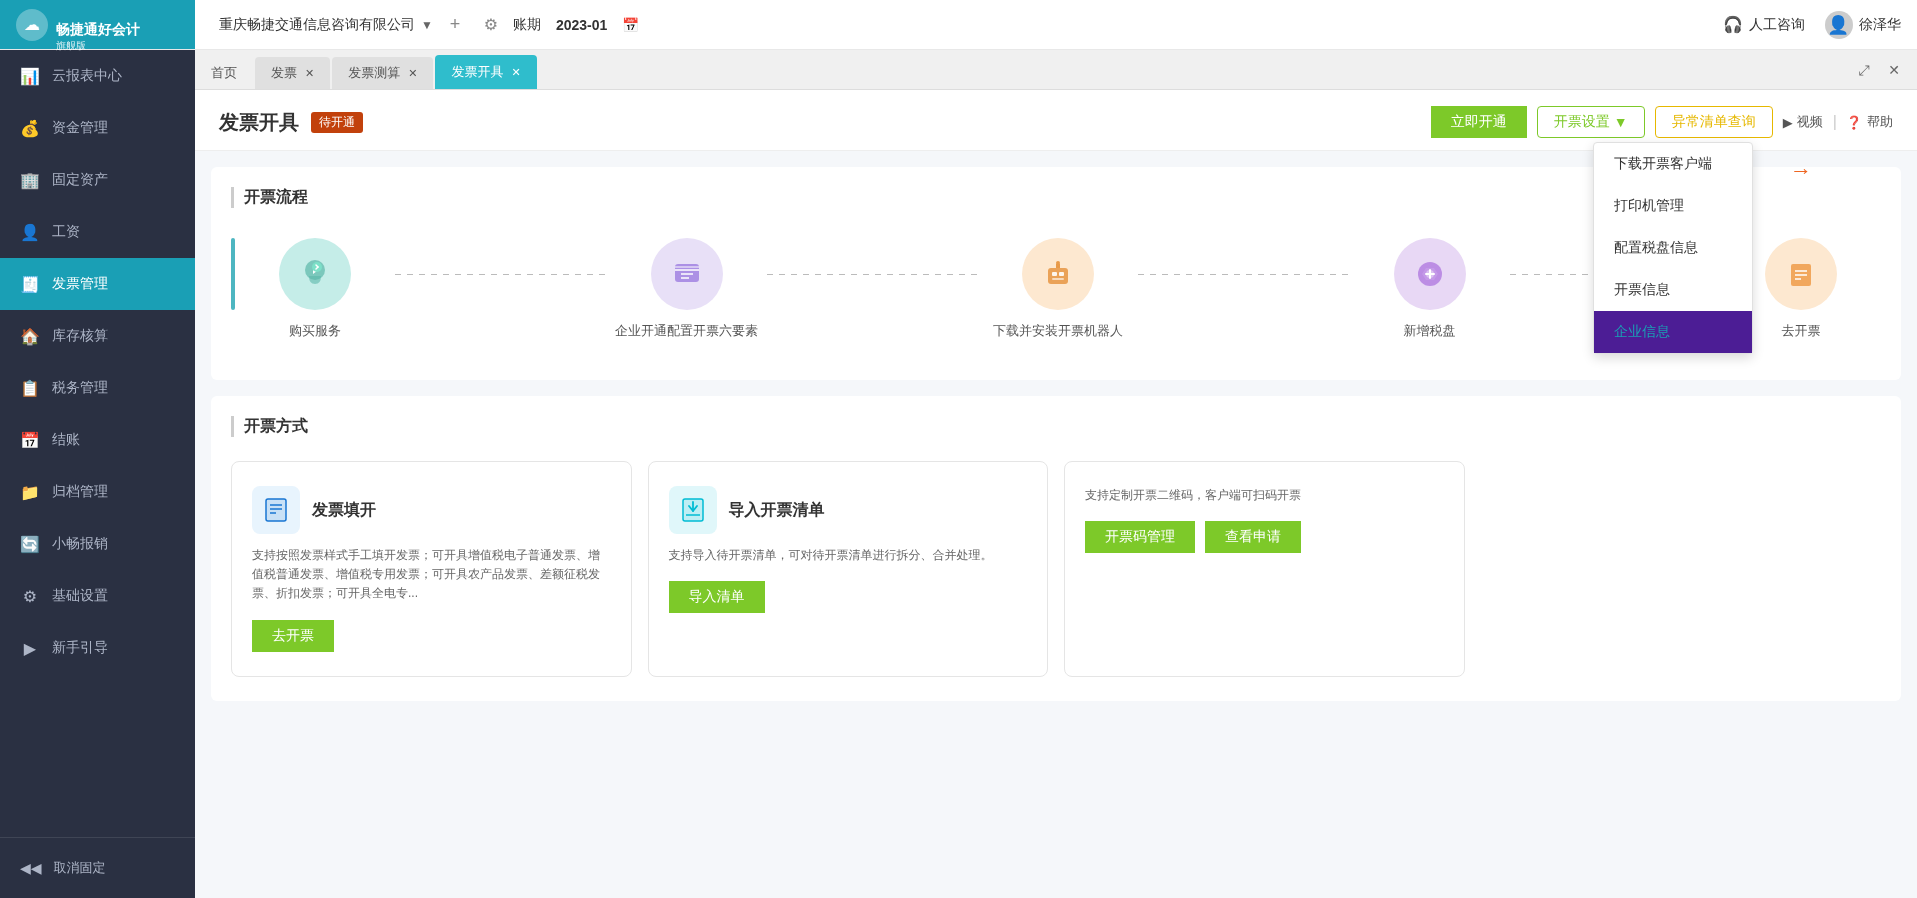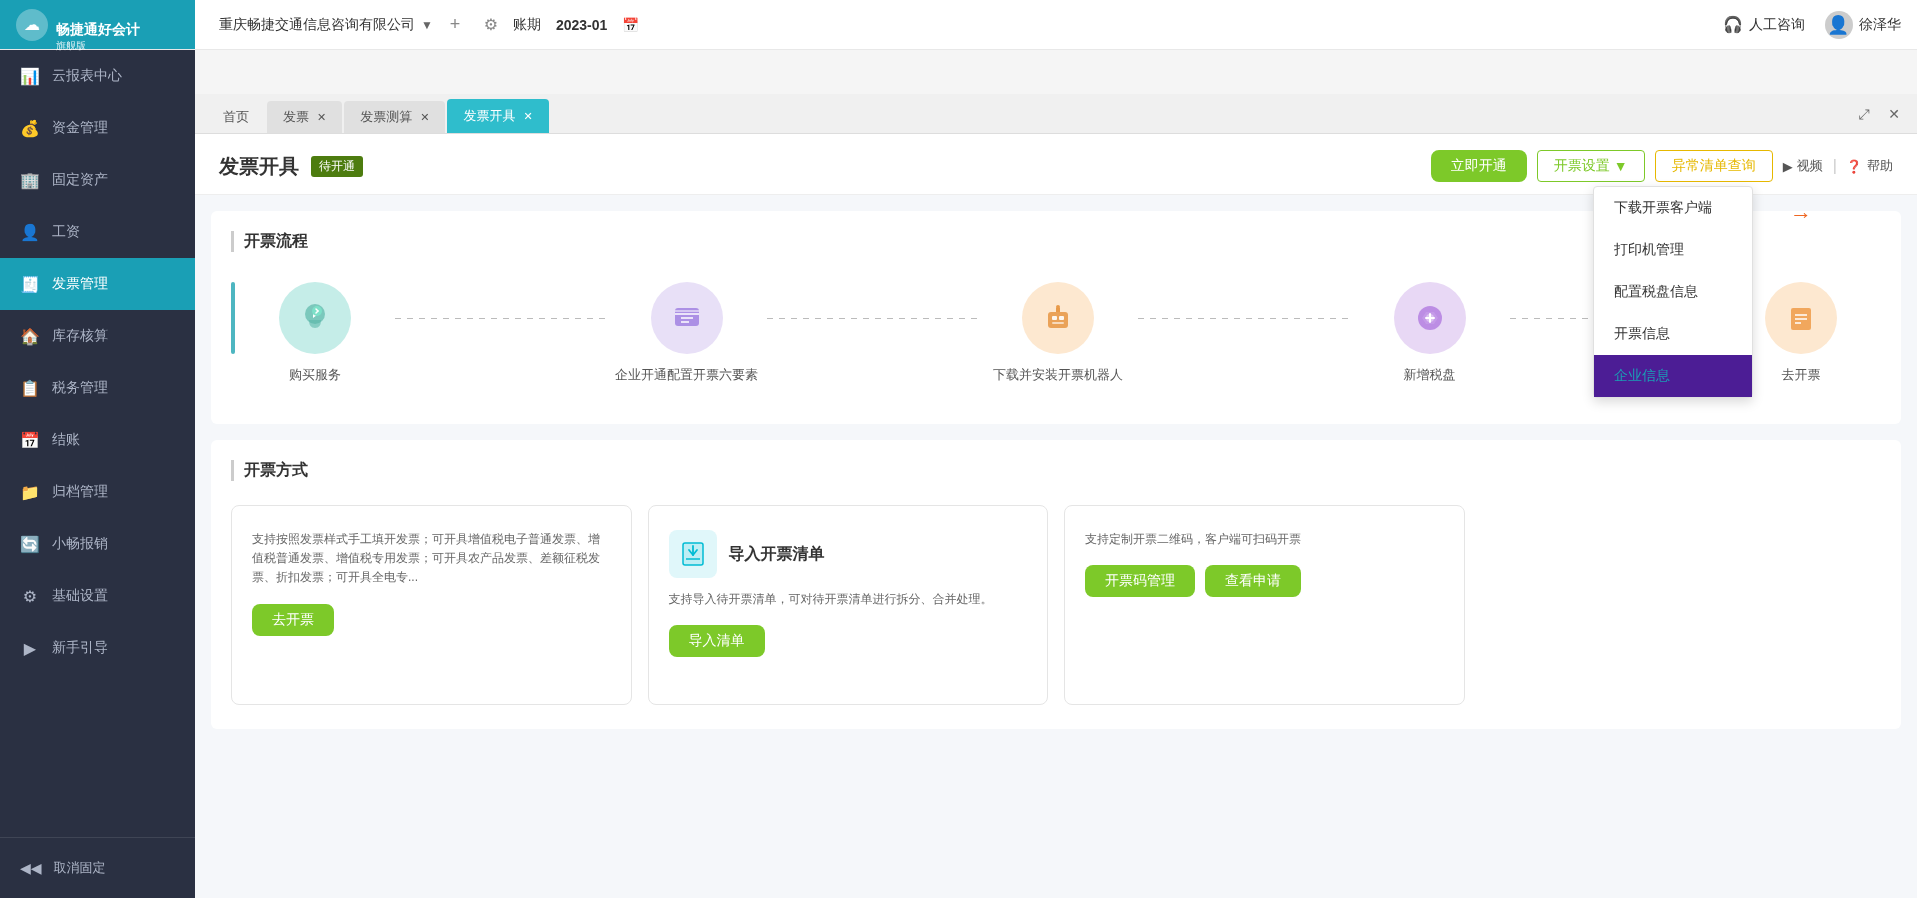--- a/index.html
+++ b/index.html
@@ -175,36 +175,36 @@
     }
     .page-title-area {
       display: flex; align-items: center; gap: 12px;
     }
     .page-title {
       font-size: 20px;
       font-weight: bold;
       color: #333;
     }
     .status-badge {
-      background: #4d7c0f;
+      background: #c2410c;
       color: #fff;
       font-size: 12px;
       padding: 2px 8px;
       border-radius: 3px;
     }
     .page-actions {
       display: flex; align-items: center; gap: 10px;
       position: relative;
     }
     .btn-green {
       background: #7dc929;
       color: #fff;
       border: none;
       padding: 7px 20px;
-      border-radius: 8px;
+      border-radius: 0;
       font-size: 14px;
       cursor: pointer;
     }
     .btn-outline-green {
       background: #fff;
       color: #7dc929;
       border: 1.5px solid #7dc929;
       padding: 6px 16px;
       border-radius: 4px;
       font-size: 14px;
@@ -483,21 +483,21 @@
       <div class="sidebar-bottom">
         <div class="sidebar-bottom-item">
           <span style="font-size:14px;">◀◀</span>
           <span>取消固定</span>
         </div>
       </div>
     </div>
 
     <div style="flex:1; display:flex; flex-direction:column; overflow:hidden;">
 
-      <div class="tab-bar" style="padding-left:12px;margin-top:44px;">
+      <div class="tab-bar" style="padding-left:0;">
         <div id="tabs-container" style="display:flex; align-items:flex-end; flex:1;">
             <div class="tab tab-home">
               <span>首页</span>
             </div>
             <div class="tab">
               <span>发票</span>
               <span class="close-x">✕</span>
             </div>
             <div class="tab">
               <span>发票测算</span>
@@ -636,20 +636,32 @@
               <span class="step-label">去开票</span>
             </div>
           </div>
         </div>
 
         <div class="section" style="margin-top:0;">
           <div class="section-title">开票方式</div>
           <div class="method-cards">
 
             <div class="method-card">
+              <div class="method-card-header">
+                <div class="method-card-icon blue">
+                  <svg width="28" height="28" viewBox="0 0 28 28">
+                    <rect x="4" y="3" width="20" height="22" rx="2" fill="#1976d2" opacity="0.15"></rect>
+                    <rect x="4" y="3" width="20" height="22" rx="2" fill="none" stroke="#1976d2" stroke-width="1.5"></rect>
+                    <line x1="8" y1="9" x2="20" y2="9" stroke="#1976d2" stroke-width="1.5"></line>
+                    <line x1="8" y1="13" x2="20" y2="13" stroke="#1976d2" stroke-width="1.5"></line>
+                    <line x1="8" y1="17" x2="14" y2="17" stroke="#1976d2" stroke-width="1.5"></line>
+                  </svg>
+                </div>
+                <span class="method-card-title">发票填开</span>
+              </div>
               <div class="method-card-desc">
                 支持按照发票样式手工填开发票；可开具增值税电子普通发票、增值税普通发票、增值税专用发票；可开具农产品发票、差额征税发票、折扣发票；可开具全电专...
               </div>
               <div class="method-card-footer">
                 <button class="btn-green">去开票</button>
               </div>
             </div>
 
             <div class="method-card">
               <div class="method-card-header">

